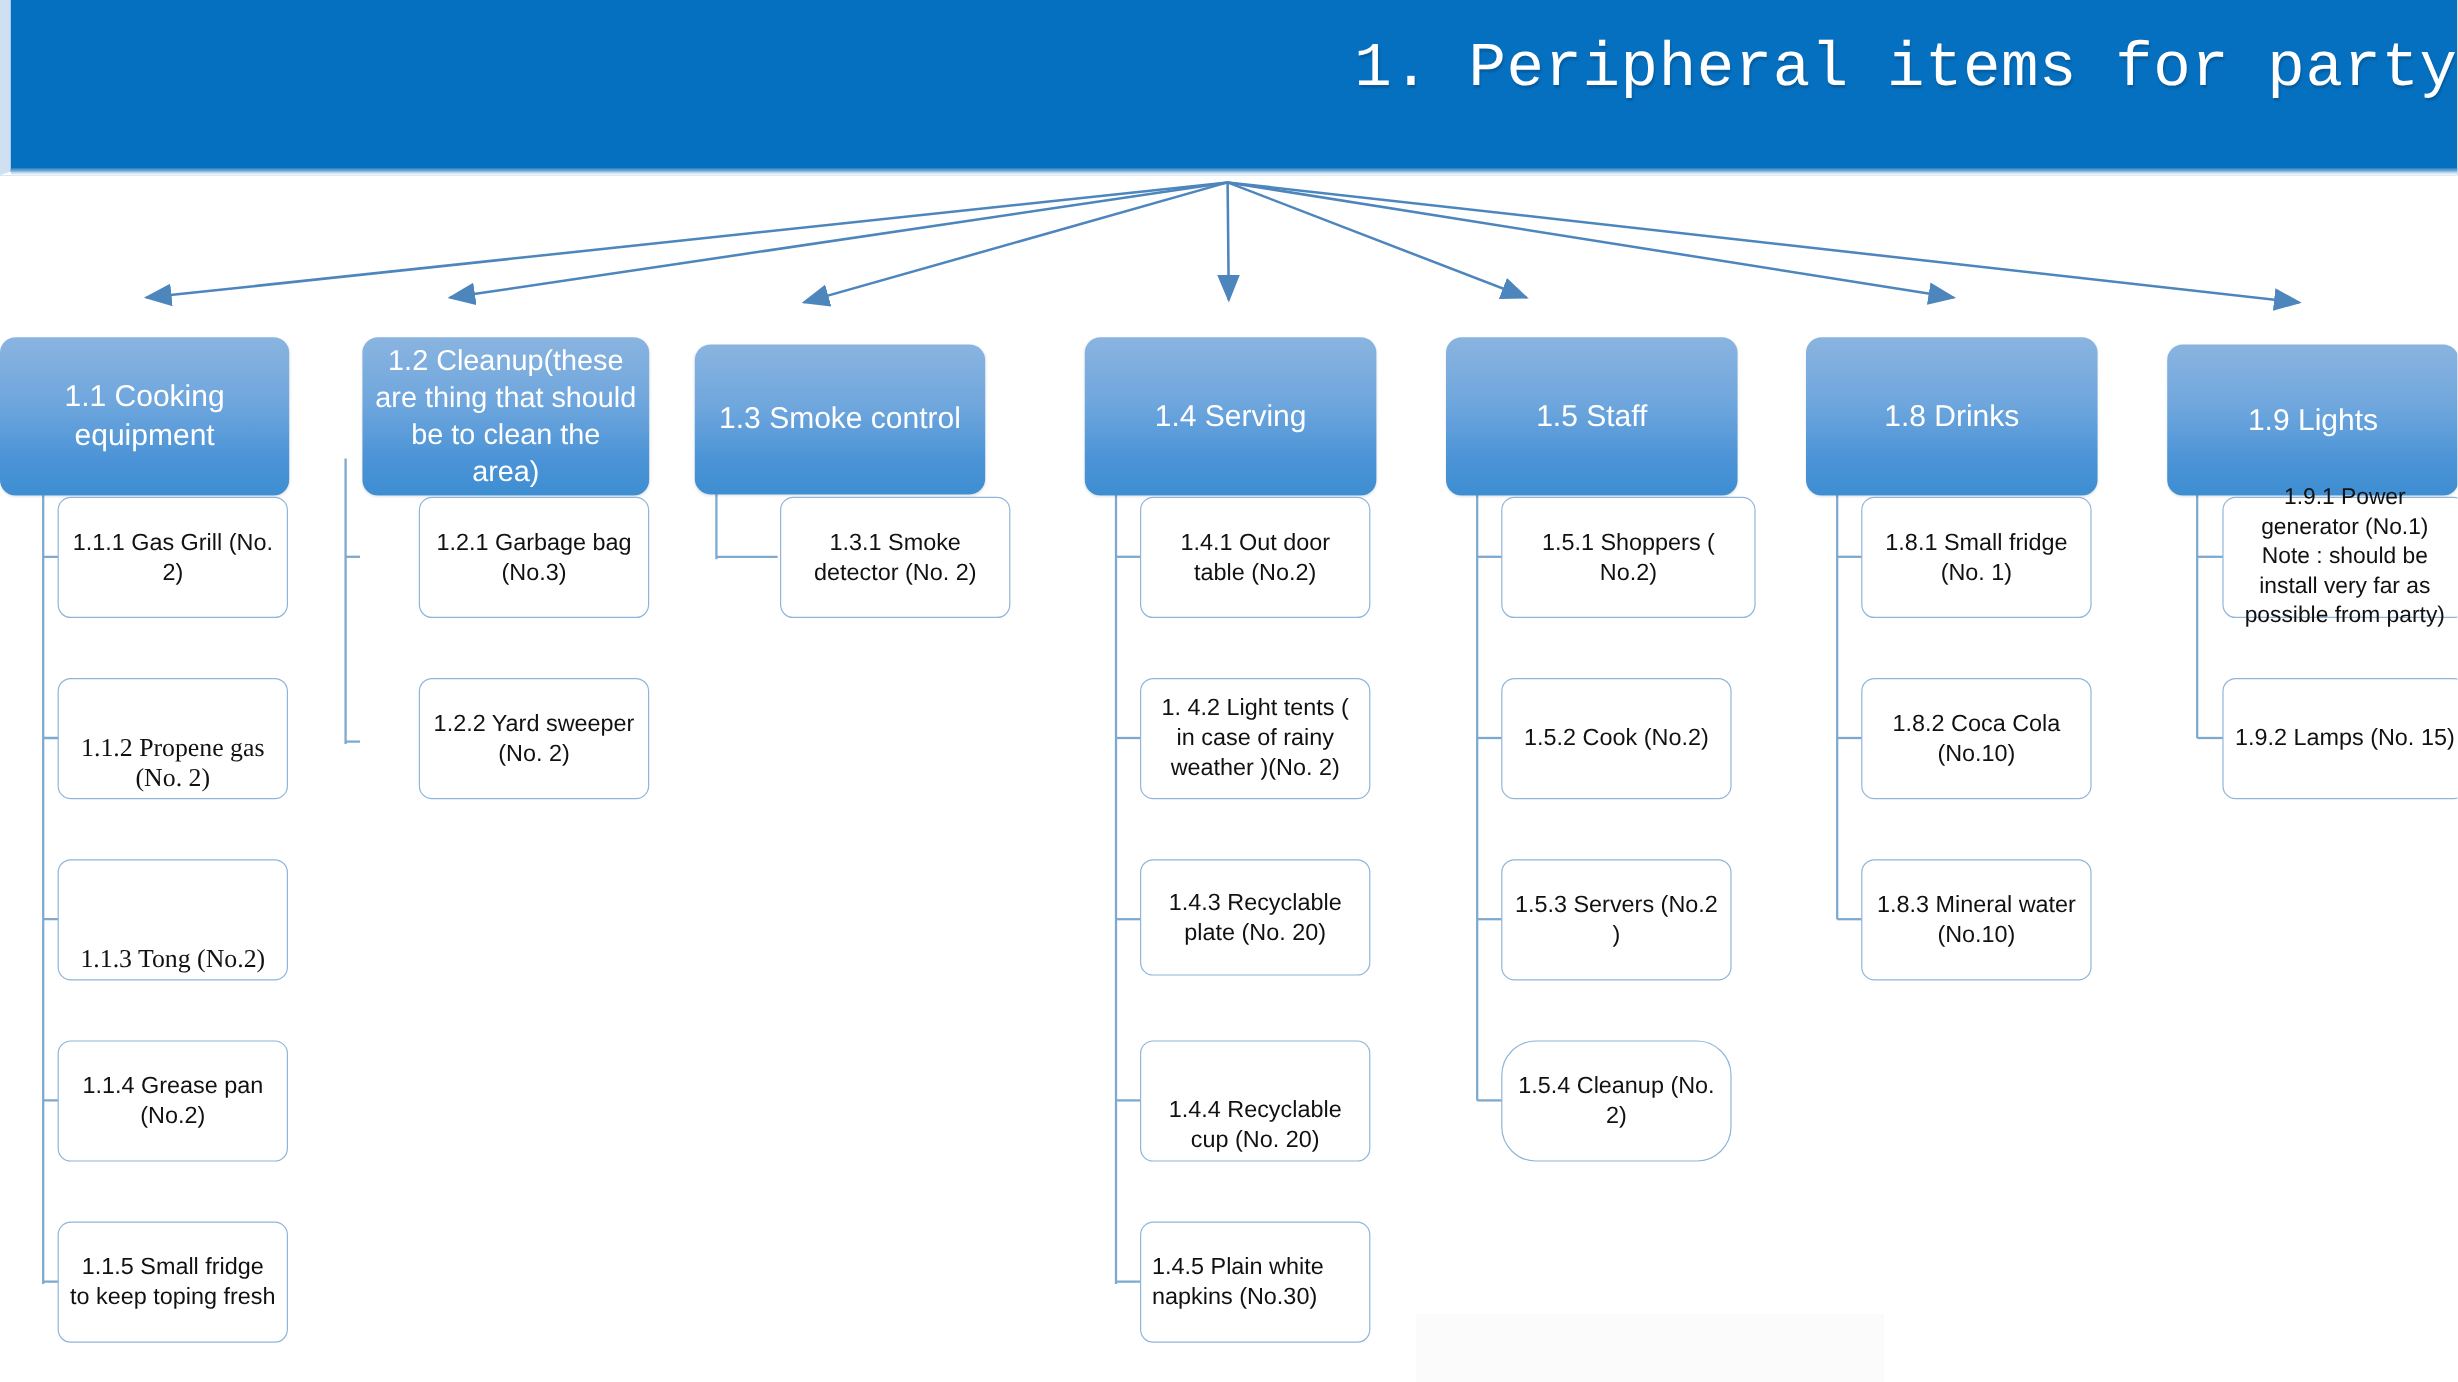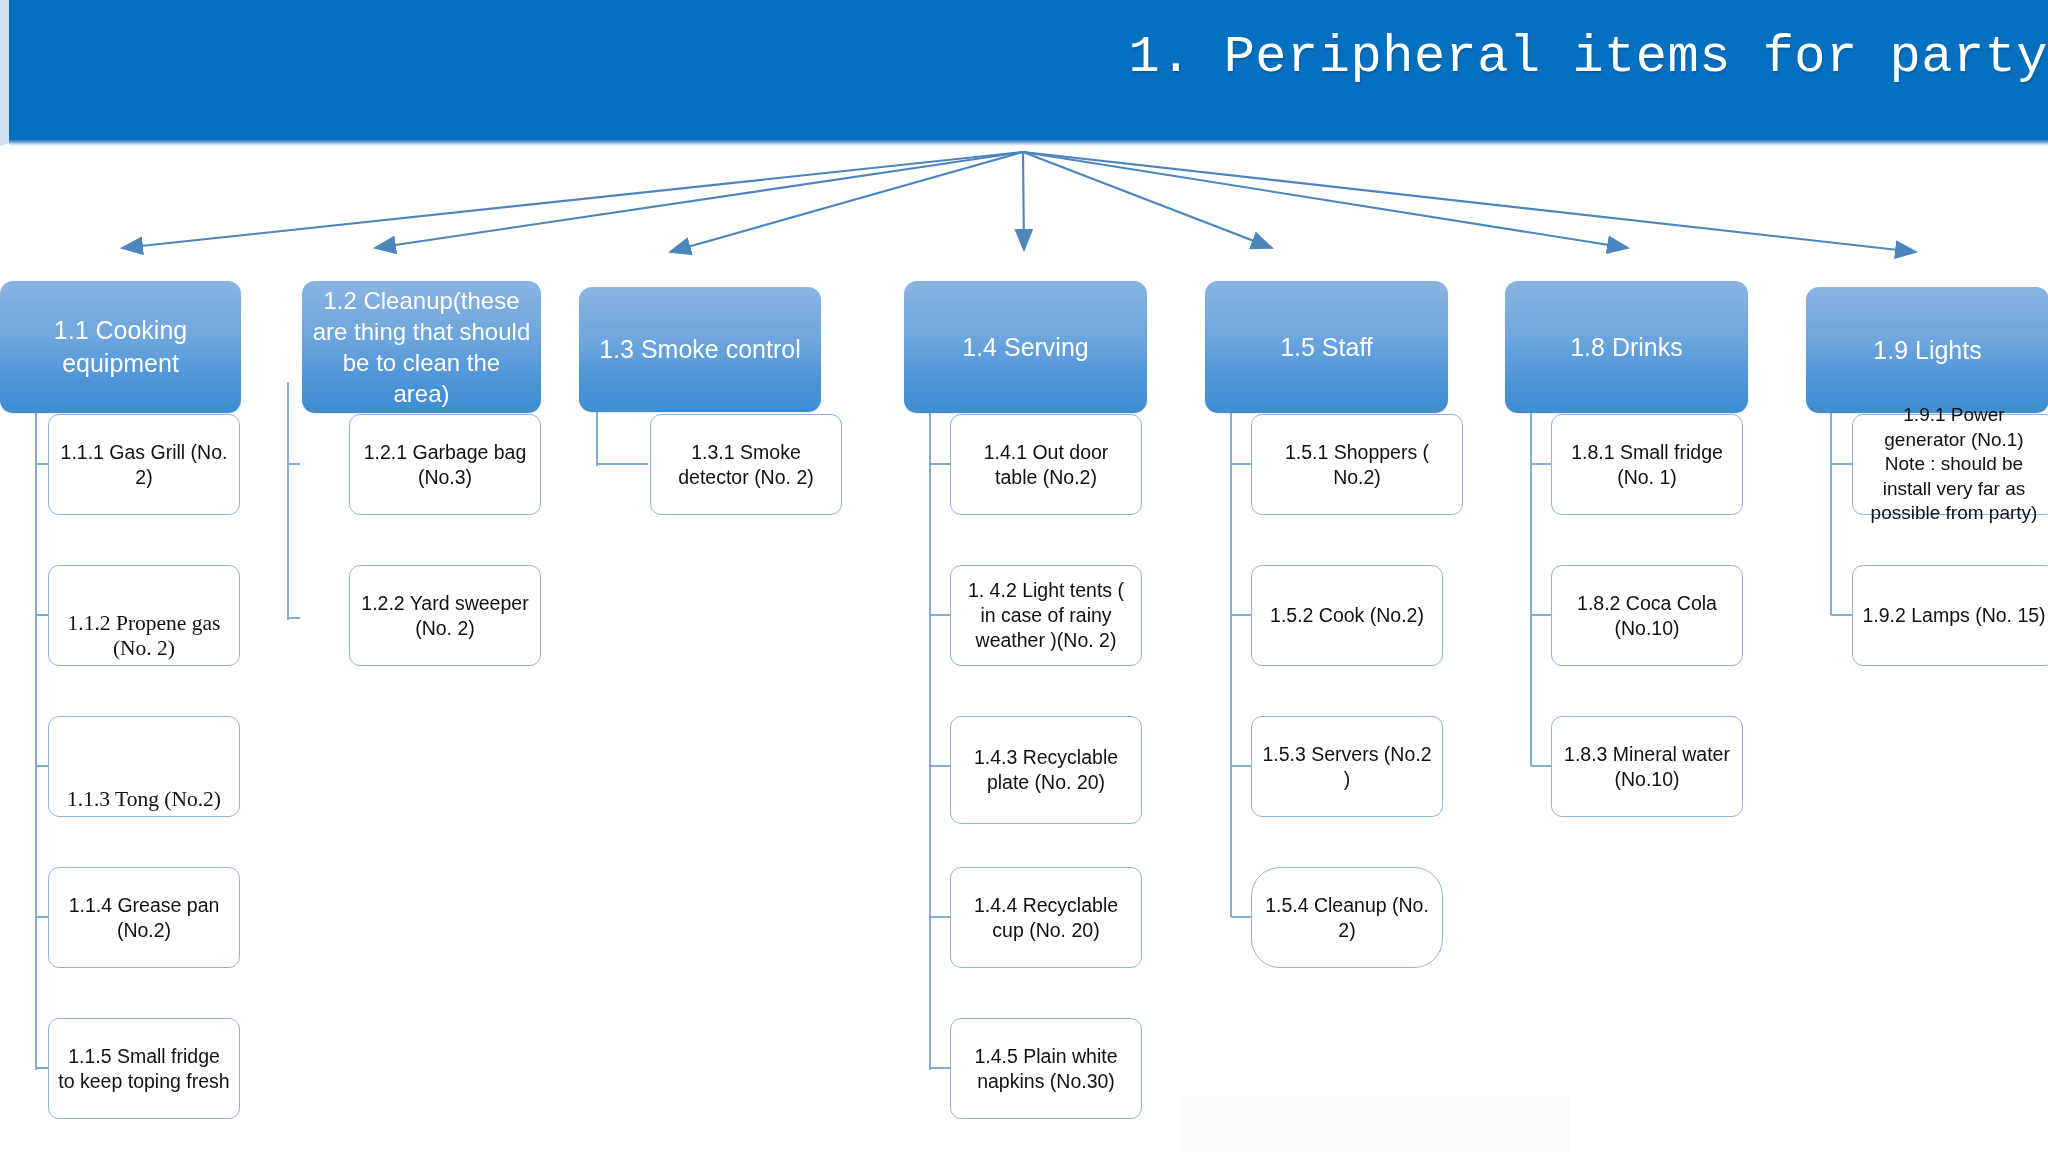--- a/index.html
+++ b/index.html
@@ -91,21 +91,21 @@
     color: #111111;
     display: flex;
     align-items: center;
     justify-content: center;
     text-align: center;
     font-size: 19.5px;
     line-height: 25px;
     padding: 4px 9px;
   }
   .node2.serif { font-family: "Liberation Serif", serif; font-size: 21.5px; align-items: flex-end; }
-  .node2.align-left { justify-content: flex-start; text-align: center; }
+  .node2.align-left { justify-content: flex-start; text-align: left; }
 </style>
 </head>
 <body>
 
 <div id="stage">
 
   <div class="bg-tint"></div>
 
   <div class="banner">
     <div class="banner-title">1. Peripheral items for party</div>
@@ -234,24 +234,24 @@
   <div class="node2" style="left:650px; top:414px; width:192px; height:101px;">
     <span>1.3.1 Smoke detector (No. 2)</span>
   </div>
 
   <div class="node2" style="left:950px; top:414px; width:192px; height:101px;">
     <span>1.4.1 Out door table (No.2)</span>
   </div>
   <div class="node2" style="left:950px; top:565px; width:192px; height:101px;">
     <span>1. 4.2 Light tents ( in case of rainy weather )(No. 2)</span>
   </div>
-  <div class="node2" style="left:950px; top:716px; width:192px; height:108px;">
+  <div class="node2" style="left:950px; top:716px; width:192px; height:97px;">
     <span>1.4.3 Recyclable plate (No. 20)</span>
   </div>
-  <div class="node2" style="left:950px; top:867px; width:192px; height:101px;">
+  <div class="node2" style="left:950px; top:867px; width:192px; height:101px;align-items:flex-end;">
     <span>1.4.4 Recyclable cup (No. 20)</span>
   </div>
   <div class="node2 align-left" style="left:950px; top:1018px; width:192px; height:101px;">
     <span>1.4.5 Plain white napkins  (No.30)</span>
   </div>
 
   <div class="node2" style="left:1251px; top:414px; width:212px; height:101px;">
     <span>1.5.1 Shoppers ( No.2)</span>
   </div>
   <div class="node2" style="left:1251px; top:565px; width:192px; height:101px;">

